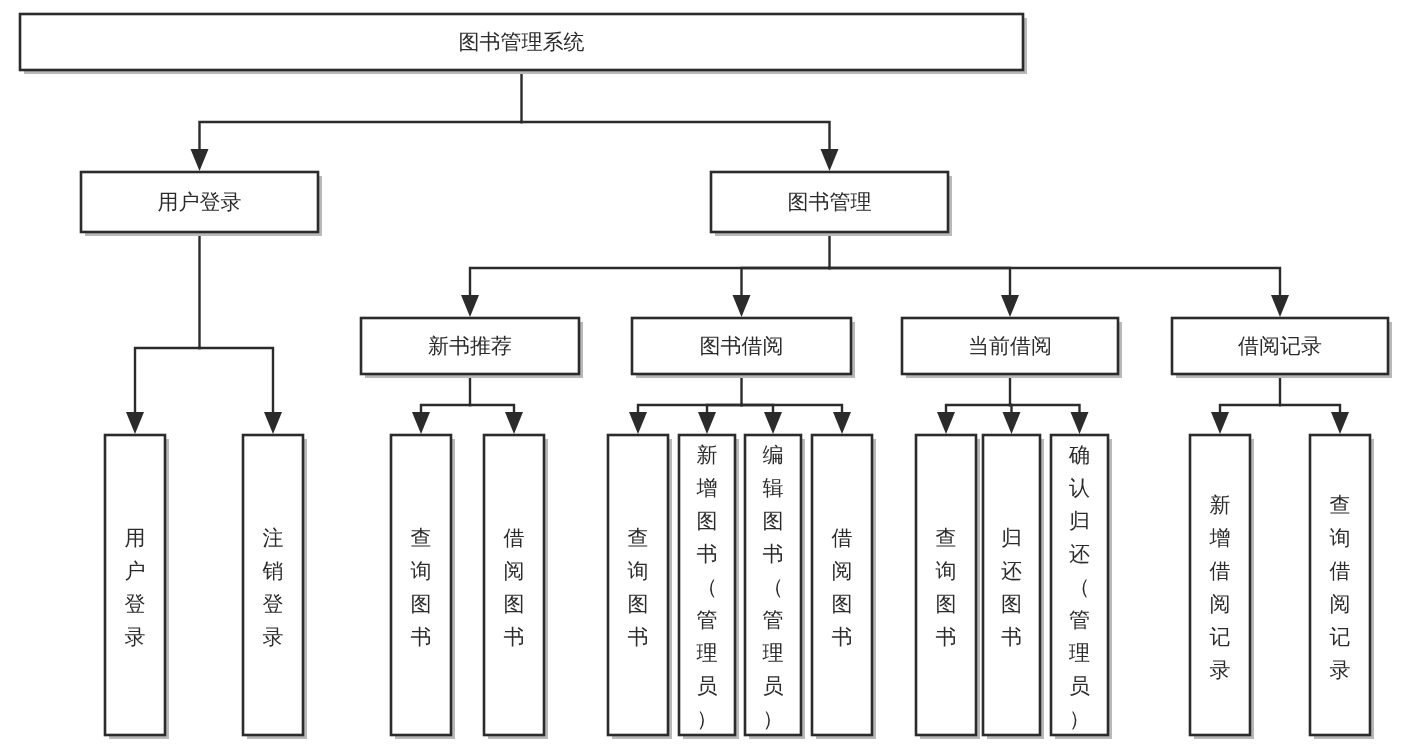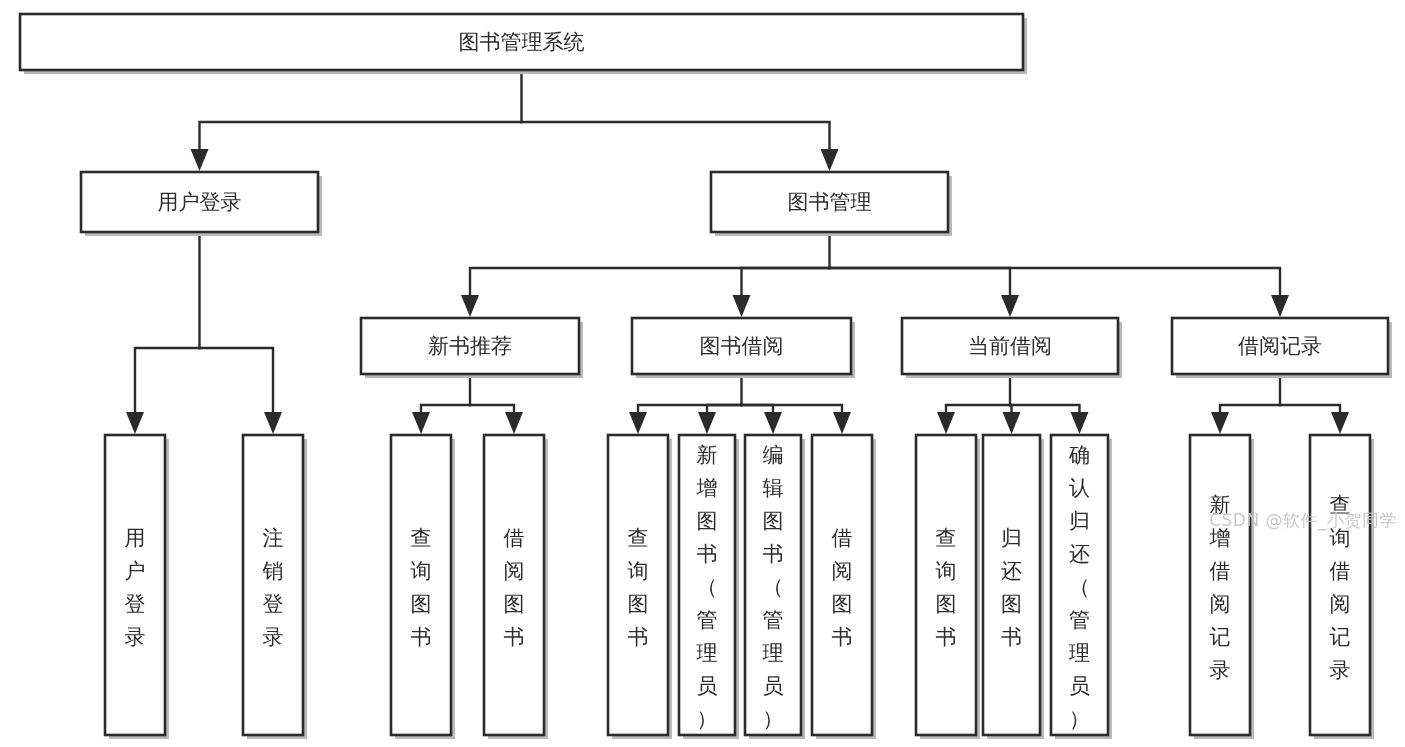--- a/index.html
+++ b/index.html
@@ -216,14 +216,13 @@
           <rect class="node-rect" x="1190" y="435" width="60" height="300"></rect>
           <text class="node-label-vertical" x="1220" y="511.74"><tspan x="1220" dy="0">新</tspan><tspan x="1220" dy="33">增</tspan><tspan x="1220" dy="33">借</tspan><tspan x="1220" dy="33">阅</tspan><tspan x="1220" dy="33">记</tspan><tspan x="1220" dy="33">录</tspan></text>
         </g>
         <g>
           <rect class="node-shadow" x="1314" y="439" width="60" height="300"></rect>
           <rect class="node-rect" x="1310" y="435" width="60" height="300"></rect>
           <text class="node-label-vertical" x="1340" y="511.74"><tspan x="1340" dy="0">查</tspan><tspan x="1340" dy="33">询</tspan><tspan x="1340" dy="33">借</tspan><tspan x="1340" dy="33">阅</tspan><tspan x="1340" dy="33">记</tspan><tspan x="1340" dy="33">录</tspan></text>
         </g>
       </g>
   </svg>
-  <div class="watermark">CSDN @软件_小贺同学</div>
 </div>
 
 </body></html>

